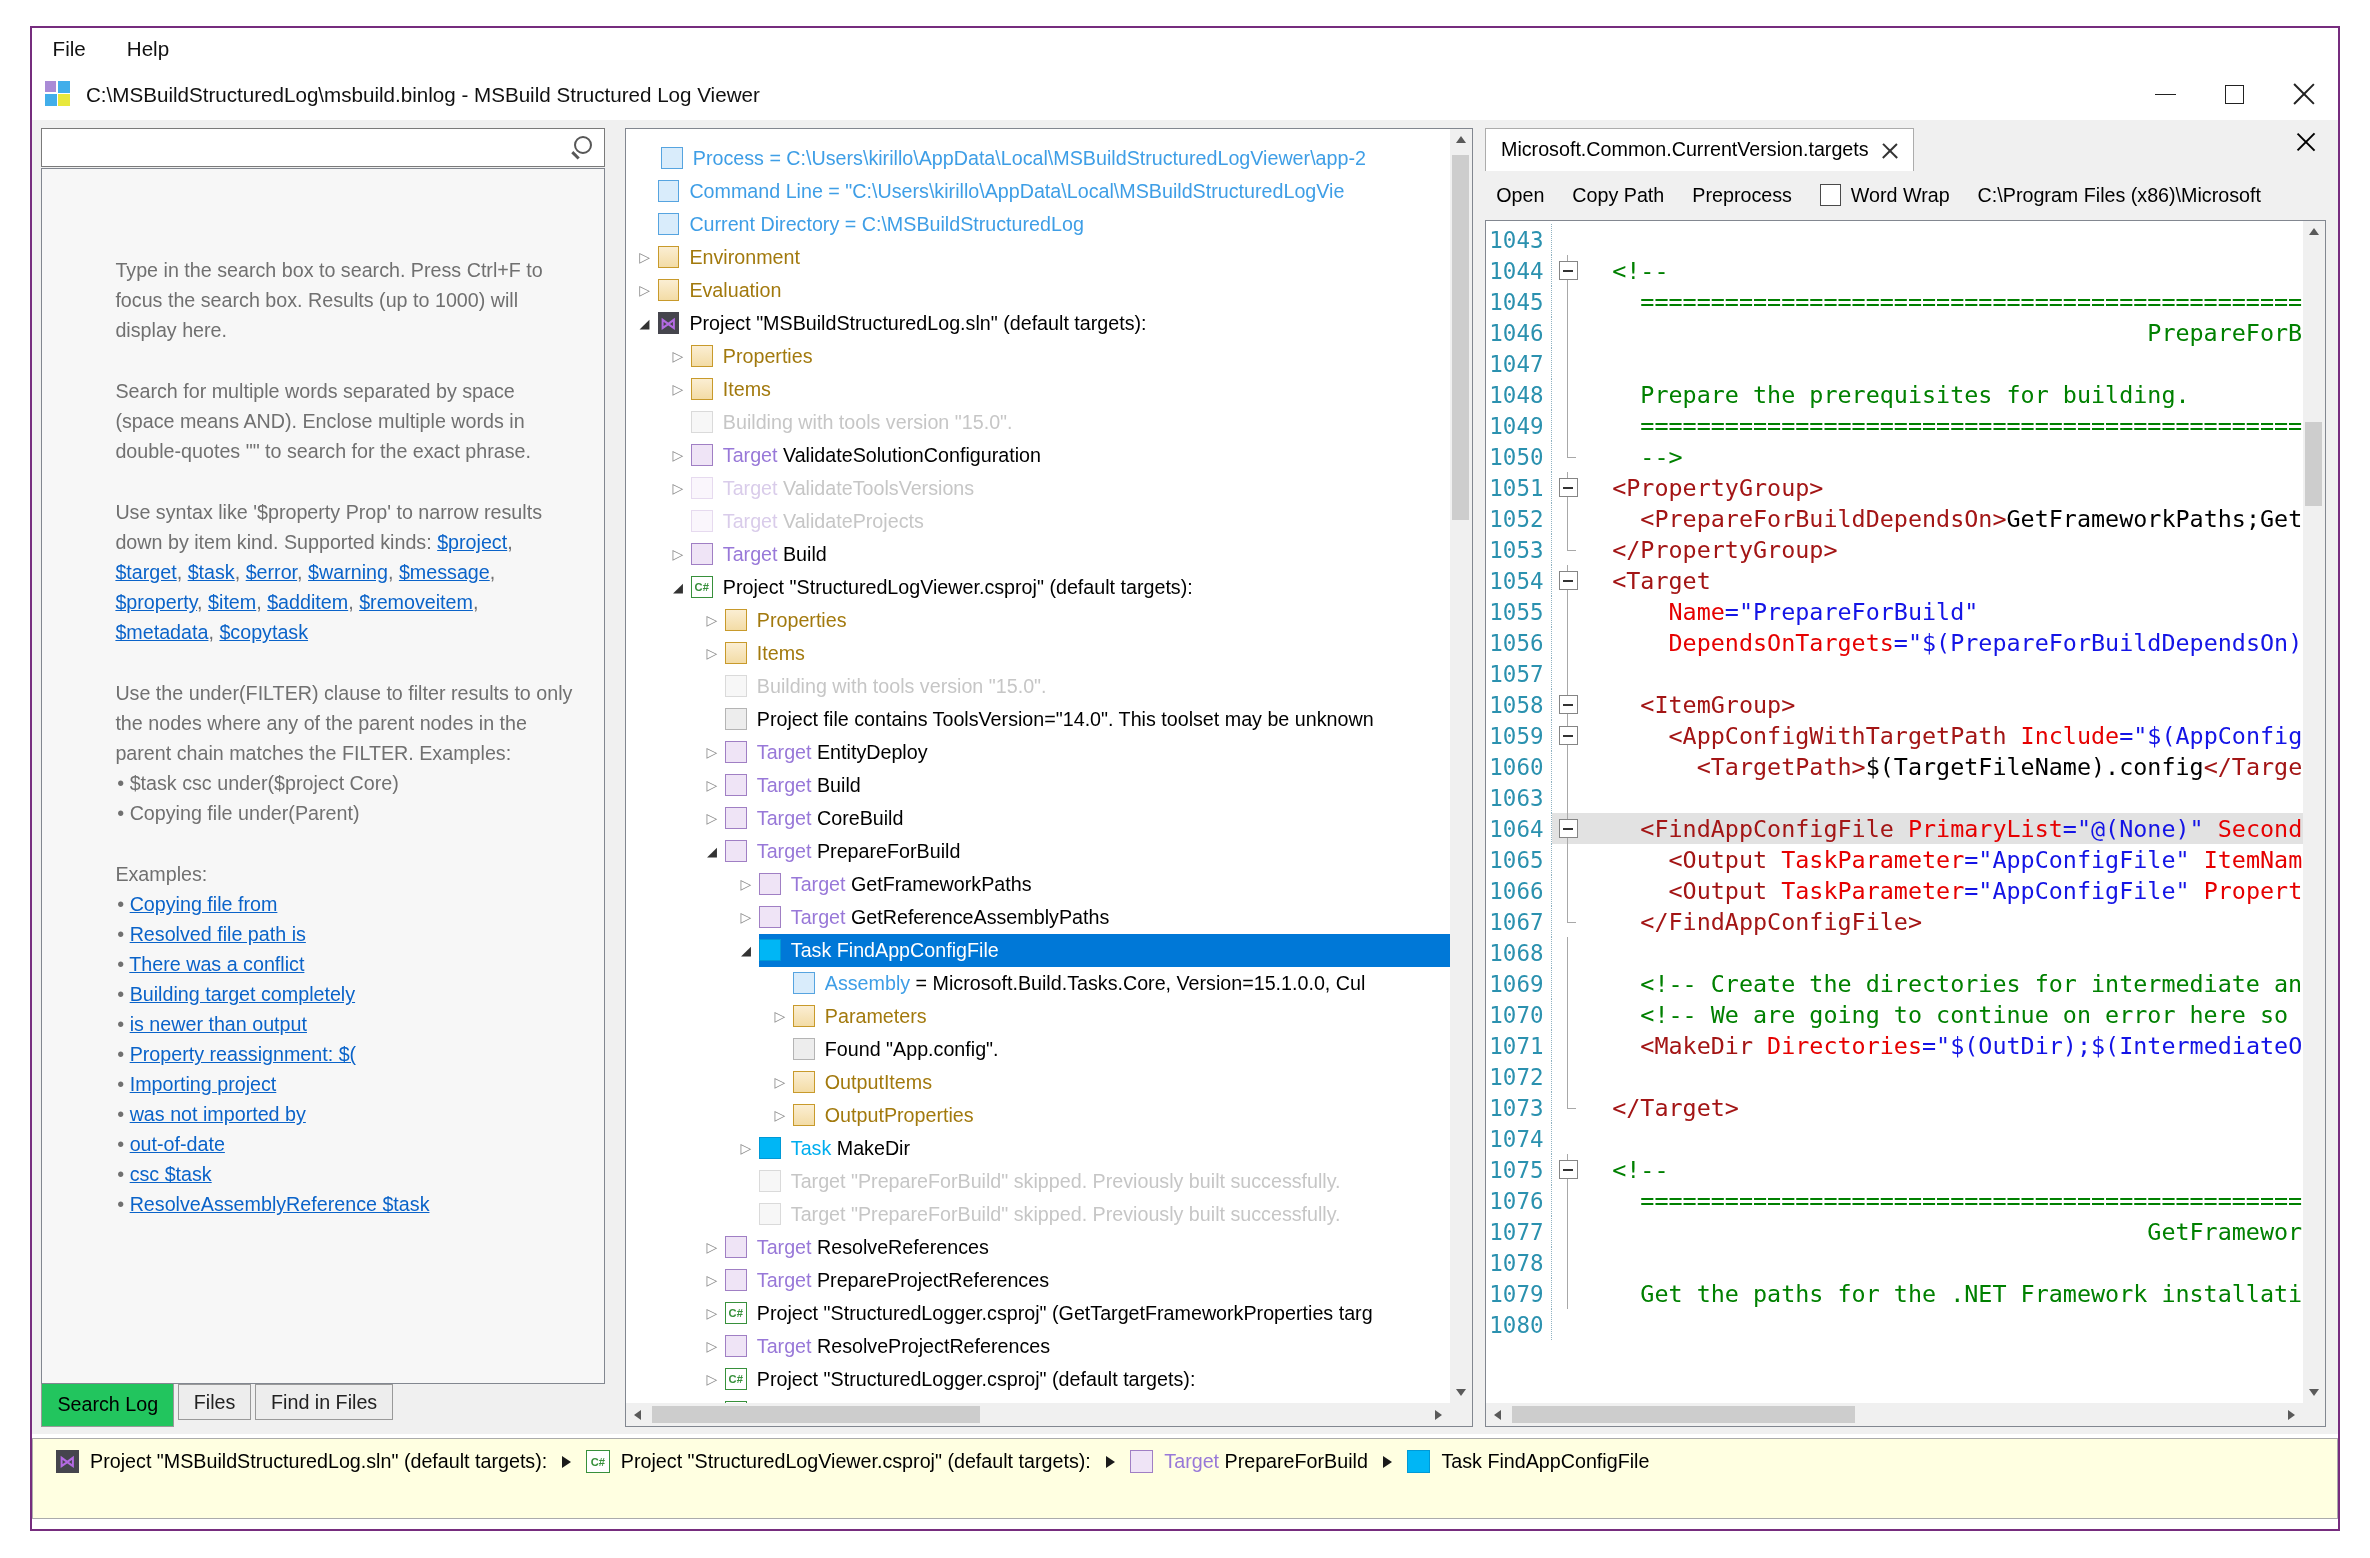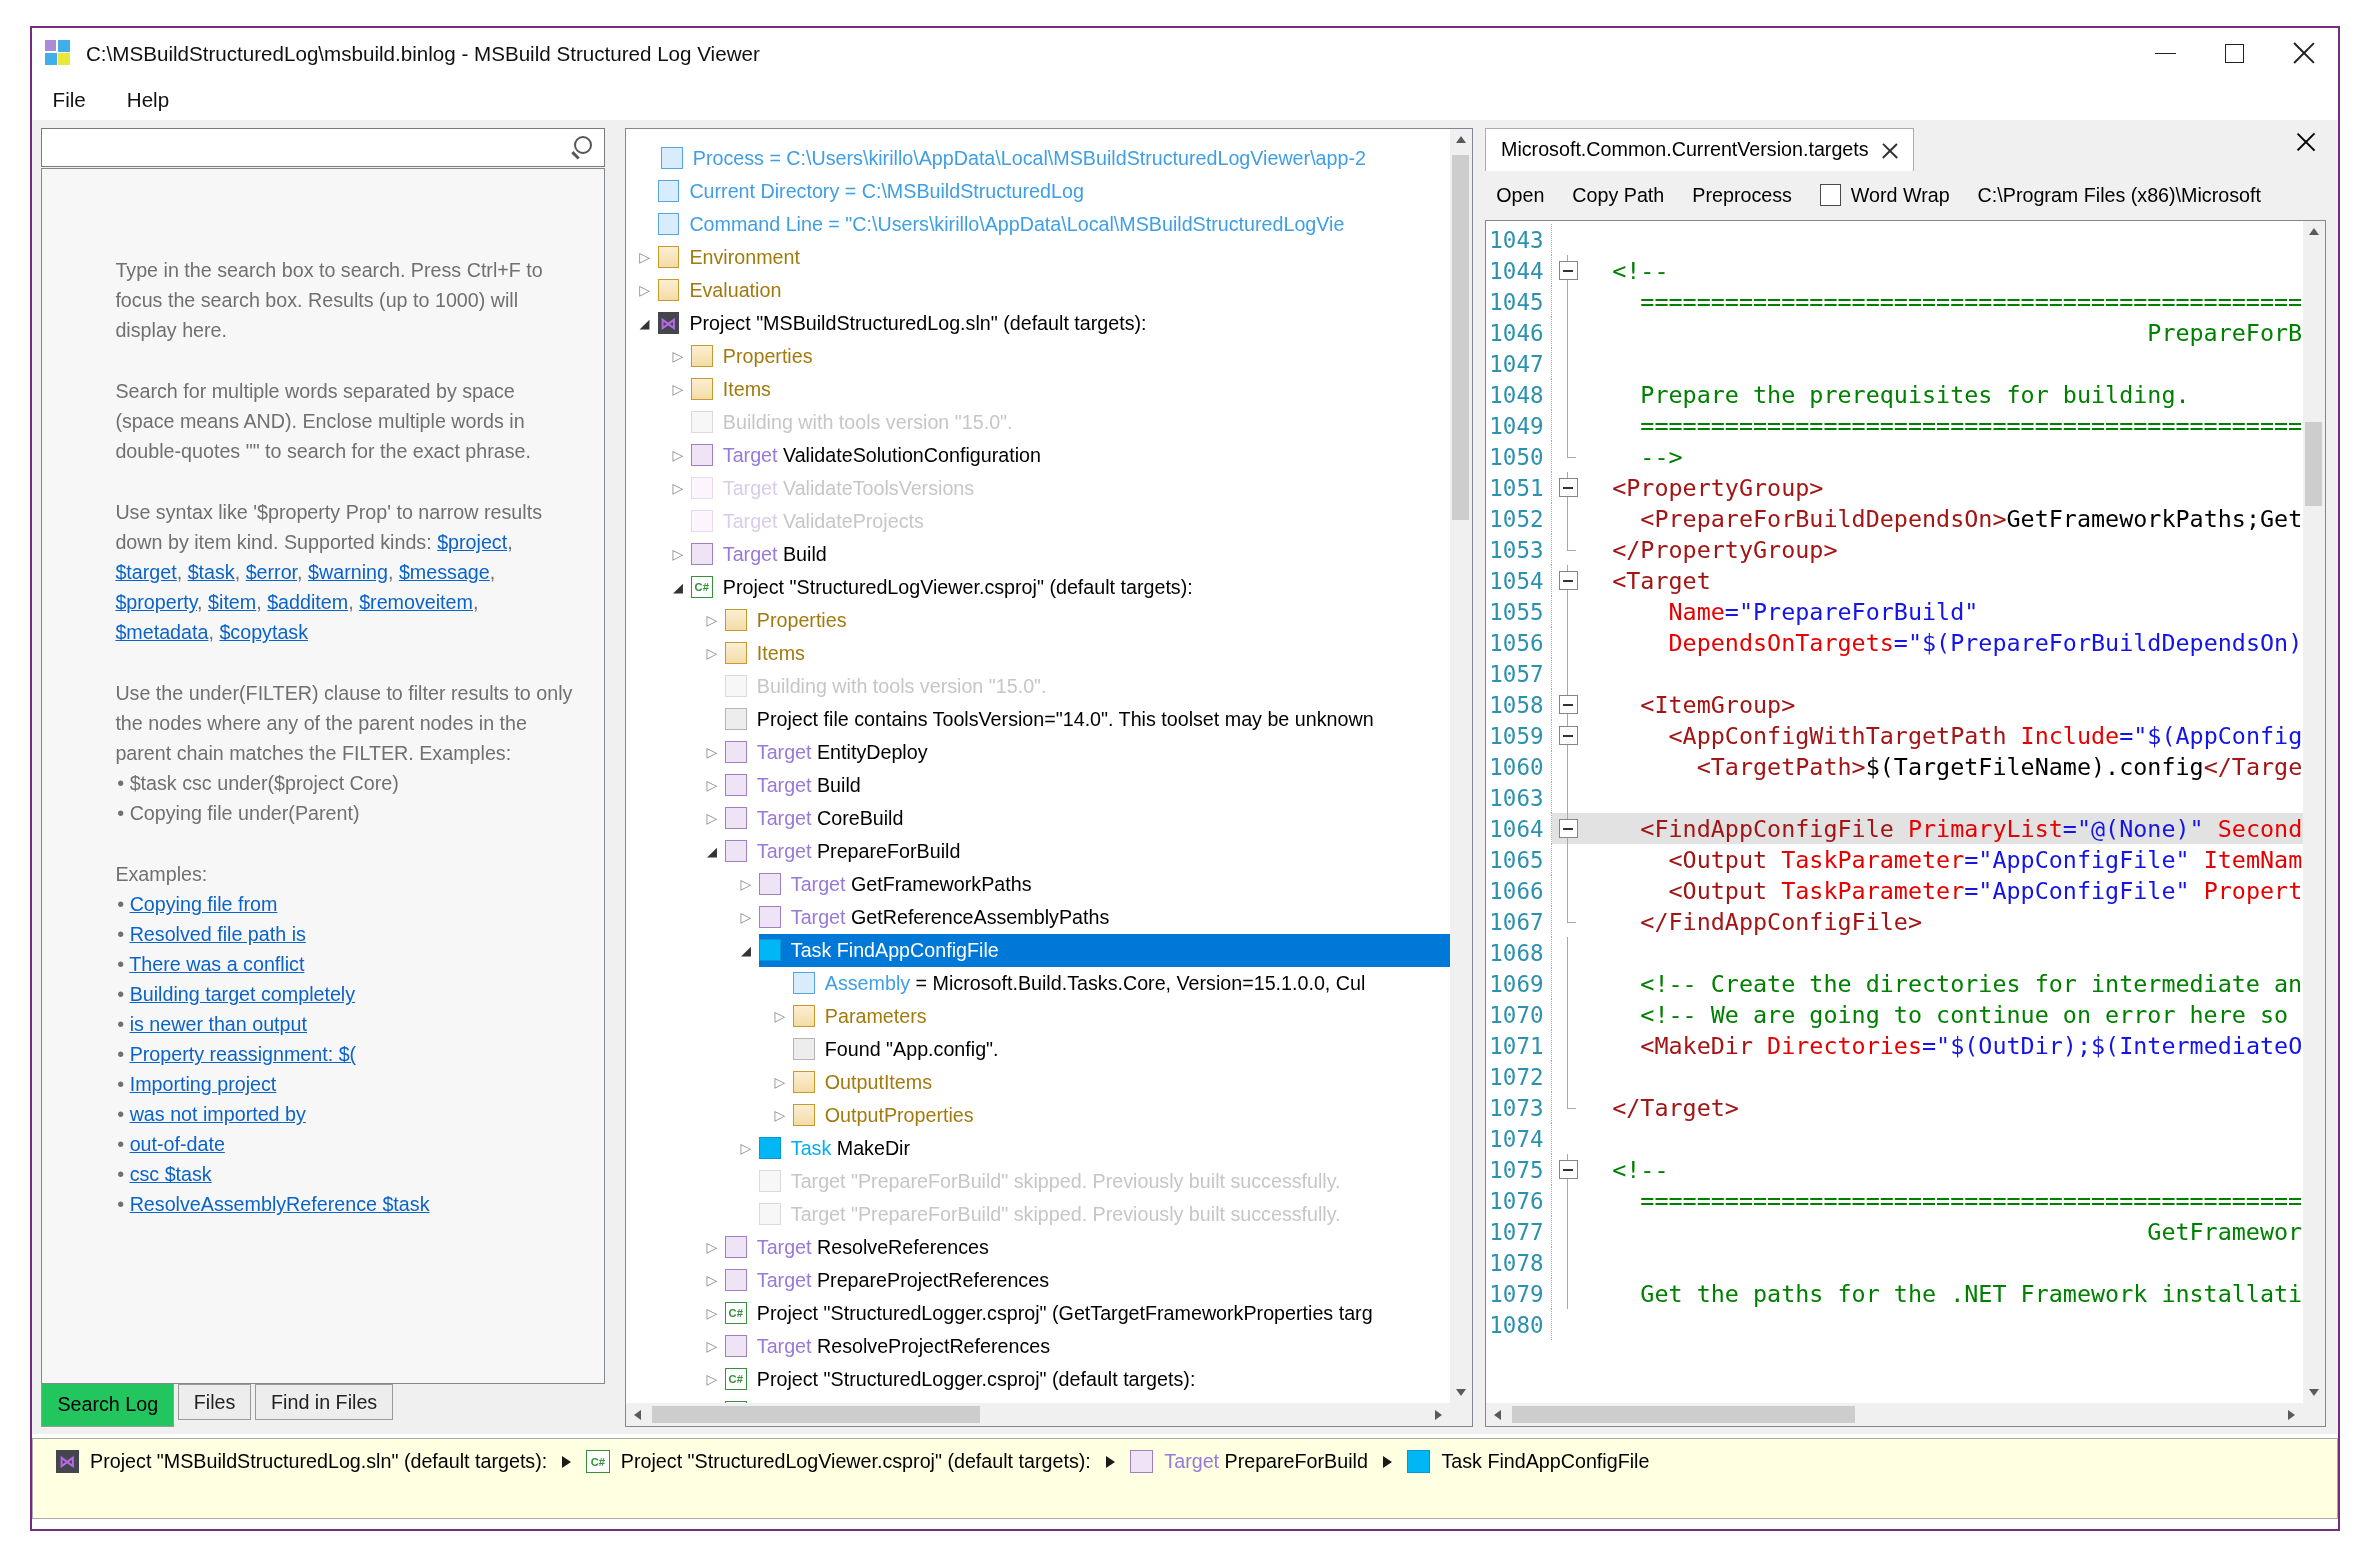--- a/index.html
+++ b/index.html
@@ -114,43 +114,43 @@
   .bcitem { display:flex; align-items:center; white-space:pre; font-size:19.7px; }
   .bcitem .ti { width:23.4px; height:23.4px; margin-right:11.2px; }
   .bcsep { width:0; height:0; border-left:9.4px solid #1A1A1A; border-top:6.6px solid transparent; border-bottom:6.6px solid transparent; }
   #bottomstrip { flex:1; background:#fff; }
 </style>
 </head>
 <body>
 
 <div id="window">
 
+  <div id="menubar">
+      <span class="menu-item">File</span>
+      <span class="menu-item">Help</span>
+    </div>
+
   <div id="titlebar">
     <span id="appicon">
       <span class="sq" style="left:0;top:0;width:11.2px;height:11.2px;background:#A98BD6"></span>
       <span class="sq" style="left:13px;top:0;width:12px;height:12px;background:#41AEEA"></span>
       <span class="sq" style="left:0;top:13px;width:12px;height:12px;background:#41AEEA"></span>
       <span class="sq" style="left:13px;top:13px;width:12px;height:12px;background:#E8E83C"></span>
     </span>
     <span id="title">C:\MSBuildStructuredLog\msbuild.binlog - MSBuild Structured Log Viewer</span>
     <span class="wbtn">
         <span class="min-glyph"></span>
       </span>
     <span class="wbtn">
         <span class="max-glyph"></span>
       </span>
     <span class="wbtn">
         <span class="x-glyph"></span>
       </span>
   </div>
-
-  <div id="menubar">
-      <span class="menu-item">File</span>
-      <span class="menu-item">Help</span>
-    </div>
 
   <div id="content">
 
     <div id="leftcol">
       <div id="searchbox">
         <input id="searchinput" placeholder="" style="">
         <span id="mag"></span>
       </div>
       <div id="helppanel">
           <p>Type in the search box to search. Press Ctrl+F to focus the search box. Results (up to 1000) will display here.</p>
@@ -179,22 +179,22 @@
       <div id="lefttabs">
           <div class="ltab active">Search Log</div>
           <div class="ltab inactive">Files</div>
           <div class="ltab inactive">Find in Files</div>
         </div>
     </div>
 
     <div id="treepanel">
       <div id="treeview">
           <div class="trow" style="padding-left: 9px;"><span class="exp"></span><span class="rbody"><span class="ti msgb"></span><span class="t-b">Process = C:\Users\kirillo\AppData\Local\MSBuildStructuredLogViewer\app-2</span></span></div>
+          <div class="trow" style="padding-left: 5.6px;"><span class="exp"></span><span class="rbody"><span class="ti msgb"></span><span class="t-b">Command Line = "C:\Users\kirillo\AppData\Local\MSBuildStructuredLogVie</span></span></div>
           <div class="trow" style="padding-left: 5.6px;"><span class="exp"></span><span class="rbody"><span class="ti msgb"></span><span class="t-b">Current Directory = C:\MSBuildStructuredLog</span></span></div>
-          <div class="trow" style="padding-left: 5.6px;"><span class="exp"></span><span class="rbody"><span class="ti msgb"></span><span class="t-b">Command Line = "C:\Users\kirillo\AppData\Local\MSBuildStructuredLogVie</span></span></div>
           <div class="trow" style="padding-left: 5.6px;"><span class="exp">▷</span><span class="rbody"><span class="ti fold"></span><span class="t-g">Environment</span></span></div>
           <div class="trow" style="padding-left: 5.6px;"><span class="exp">▷</span><span class="rbody"><span class="ti fold"></span><span class="t-g">Evaluation</span></span></div>
           <div class="trow" style="padding-left: 5.6px;"><span class="exp open">◢</span><span class="rbody"><span class="ti sln">⋈</span><span class="t-k">Project "MSBuildStructuredLog.sln" (default targets):</span></span></div>
           <div class="trow" style="padding-left: 39px;"><span class="exp">▷</span><span class="rbody"><span class="ti fold"></span><span class="t-g">Properties</span></span></div>
           <div class="trow" style="padding-left: 39px;"><span class="exp">▷</span><span class="rbody"><span class="ti fold"></span><span class="t-g">Items</span></span></div>
           <div class="trow" style="padding-left: 39px;"><span class="exp"></span><span class="rbody"><span class="ti msgf"></span><span class="t-f">Building with tools version "15.0".</span></span></div>
           <div class="trow" style="padding-left: 39px;"><span class="exp">▷</span><span class="rbody"><span class="ti tgt"></span><span class="t-p">Target </span><span class="t-k">ValidateSolutionConfiguration</span></span></div>
           <div class="trow" style="padding-left: 39px;"><span class="exp">▷</span><span class="rbody"><span class="ti tgtf"></span><span class="t-pf">Target </span><span class="t-f">ValidateToolsVersions</span></span></div>
           <div class="trow" style="padding-left: 39px;"><span class="exp"></span><span class="rbody"><span class="ti tgtf"></span><span class="t-pf">Target </span><span class="t-f">ValidateProjects</span></span></div>
           <div class="trow" style="padding-left: 39px;"><span class="exp">▷</span><span class="rbody"><span class="ti tgt"></span><span class="t-p">Target </span><span class="t-k">Build</span></span></div>

